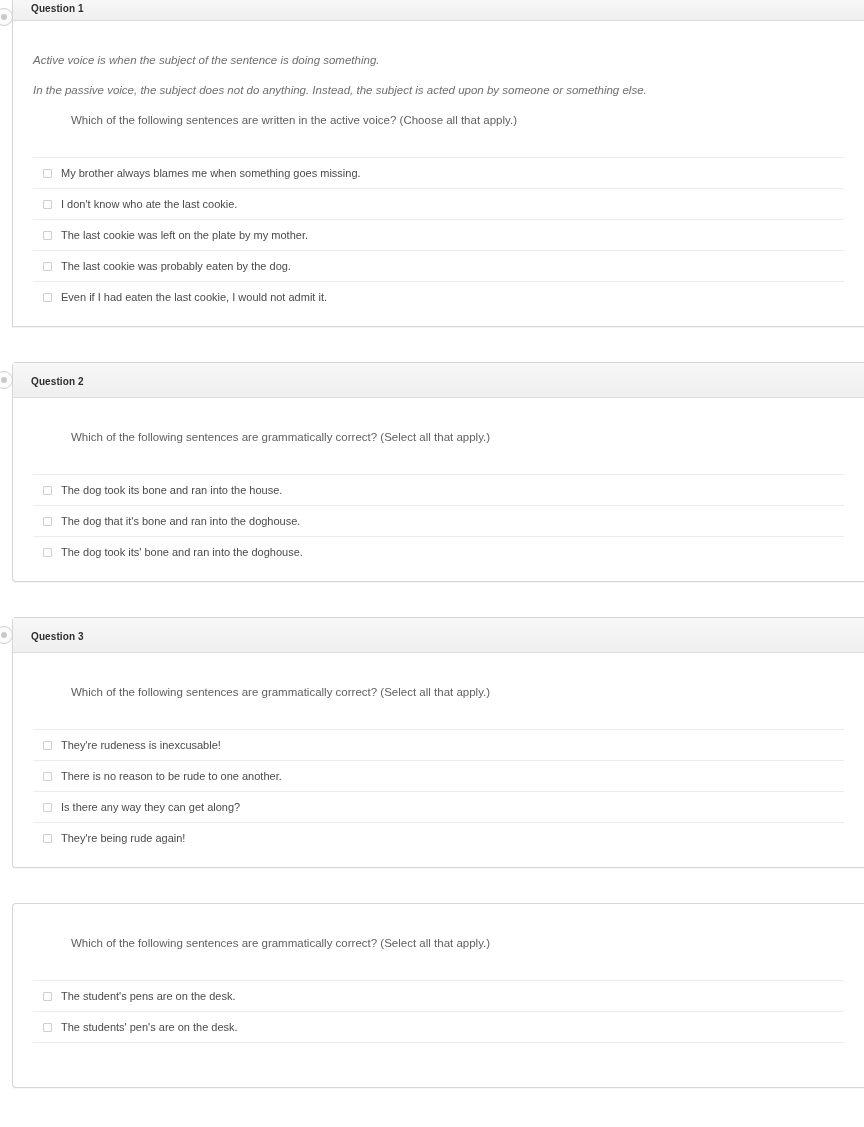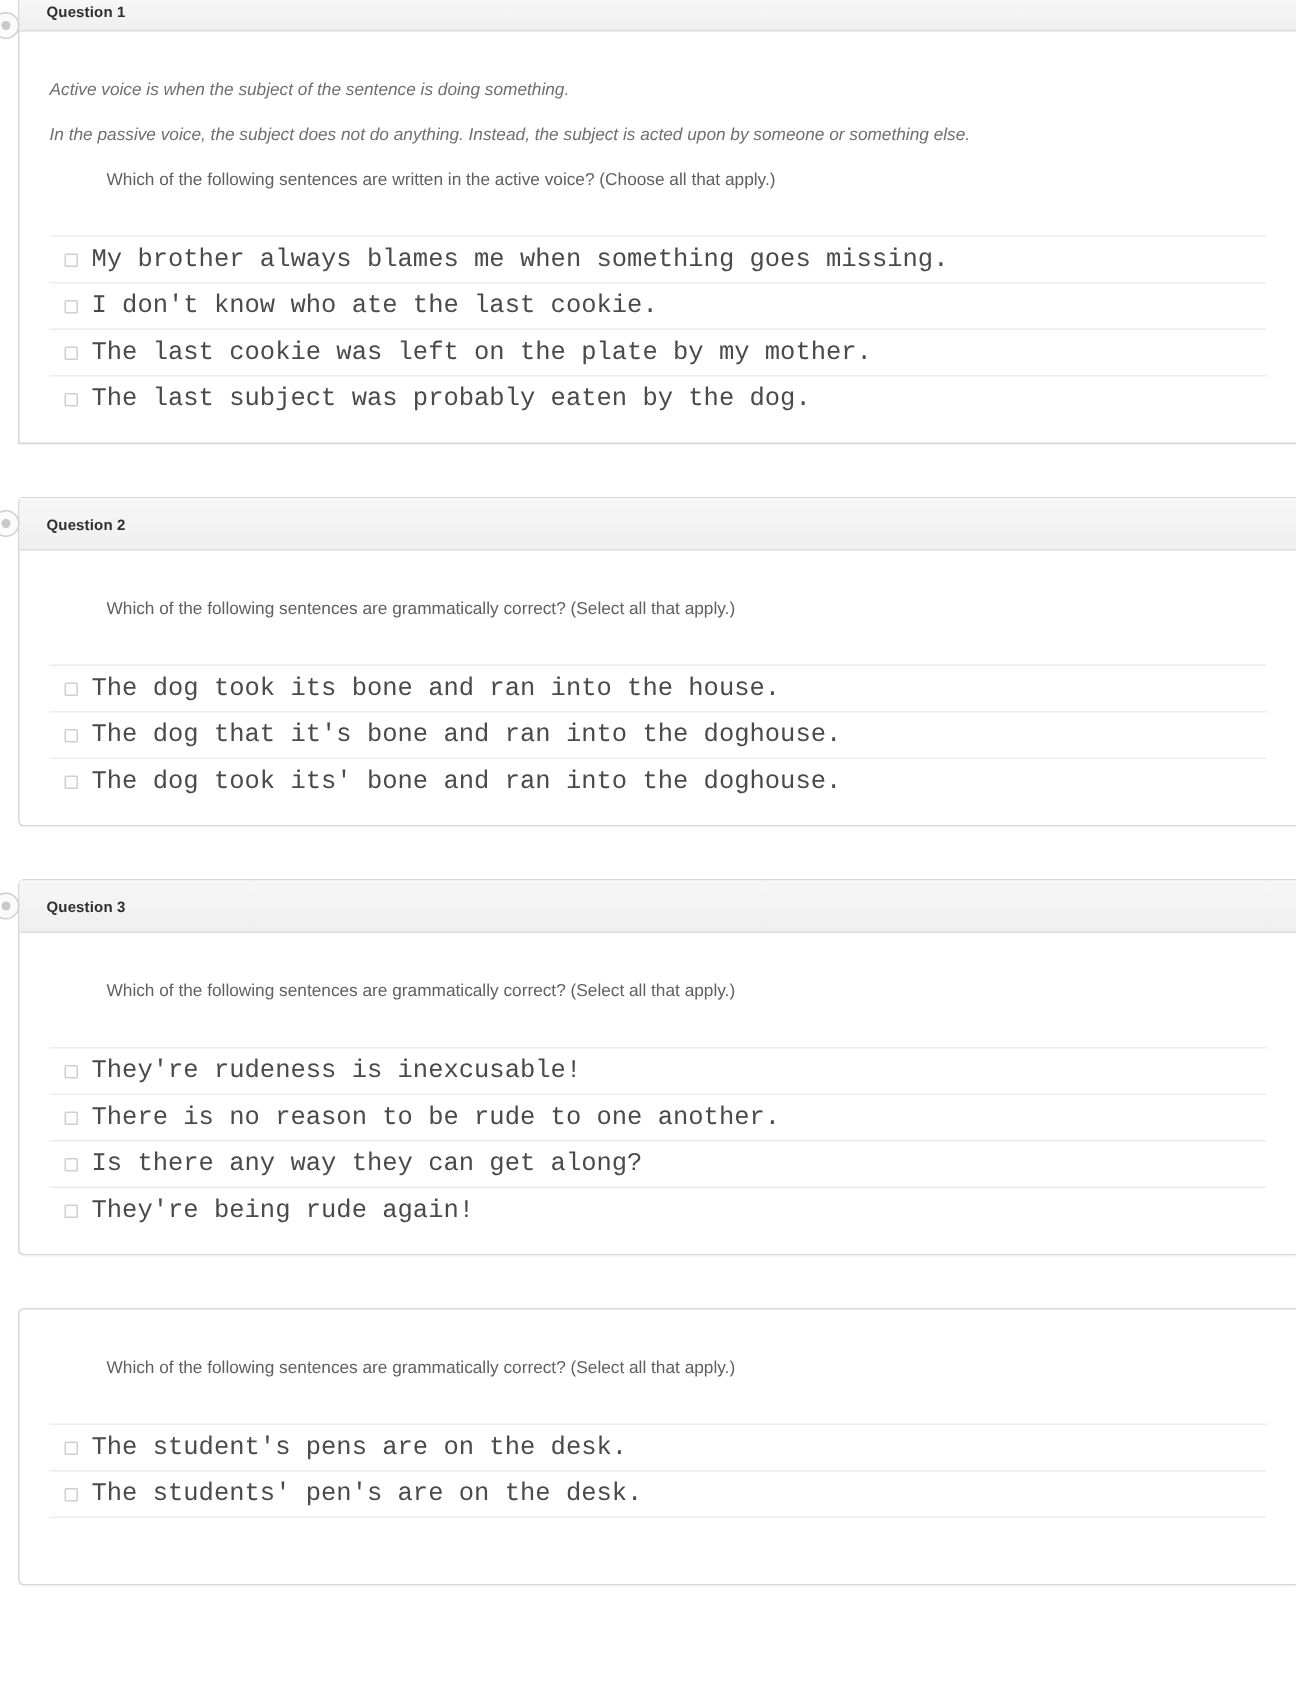--- a/index.html
+++ b/index.html
@@ -121,24 +121,23 @@
     flex: 0 0 auto;
     width: 9px;
     height: 9px;
     border: 1px solid #cfcfcf;
     background: #fdfdfd;
     border-radius: 1px;
     box-sizing: border-box;
     margin-right: 9px;
   }
   .option-label {
-    font-size: 17px;
+    font-size: 11px;
     color: #4a4a4a;
     white-space: nowrap;
-    font-family: Liberation Mono, monospace;
   }
 </style>
 </head>
 <body>
 
 <div class="page">
   <div id="questions-root">
       <div class="qcard first">
         <div class="qcard-header"><span class="collapse-handle"></span><span class="qcard-title">Question 1</span></div>
         <div class="qcard-body">
@@ -153,21 +152,25 @@
             <div class="option-row">
               <span class="cbox"></span>
               <span class="option-label">I don't know who ate the last cookie.</span>
             </div>
             <div class="option-row">
               <span class="cbox"></span>
               <span class="option-label">The last cookie was left on the plate by my mother.</span>
             </div>
             <div class="option-row">
               <span class="cbox"></span>
-              <span class="option-label">The last subject was probably eaten by the dog.</span>
+              <span class="option-label">The last cookie was probably eaten by the dog.</span>
+            </div>
+            <div class="option-row">
+              <span class="cbox"></span>
+              <span class="option-label">Even if I had eaten the last cookie, I would not admit it.</span>
             </div>
           </div>
         </div>
       </div>
       <div class="qcard">
         <div class="qcard-header"><span class="collapse-handle"></span><span class="qcard-title">Question 2</span></div>
         <div class="qcard-body">
           <p class="q-text prompt">Which of the following sentences are grammatically correct? (Select all that apply.)</p>
           <div class="options">
             <div class="option-row">

